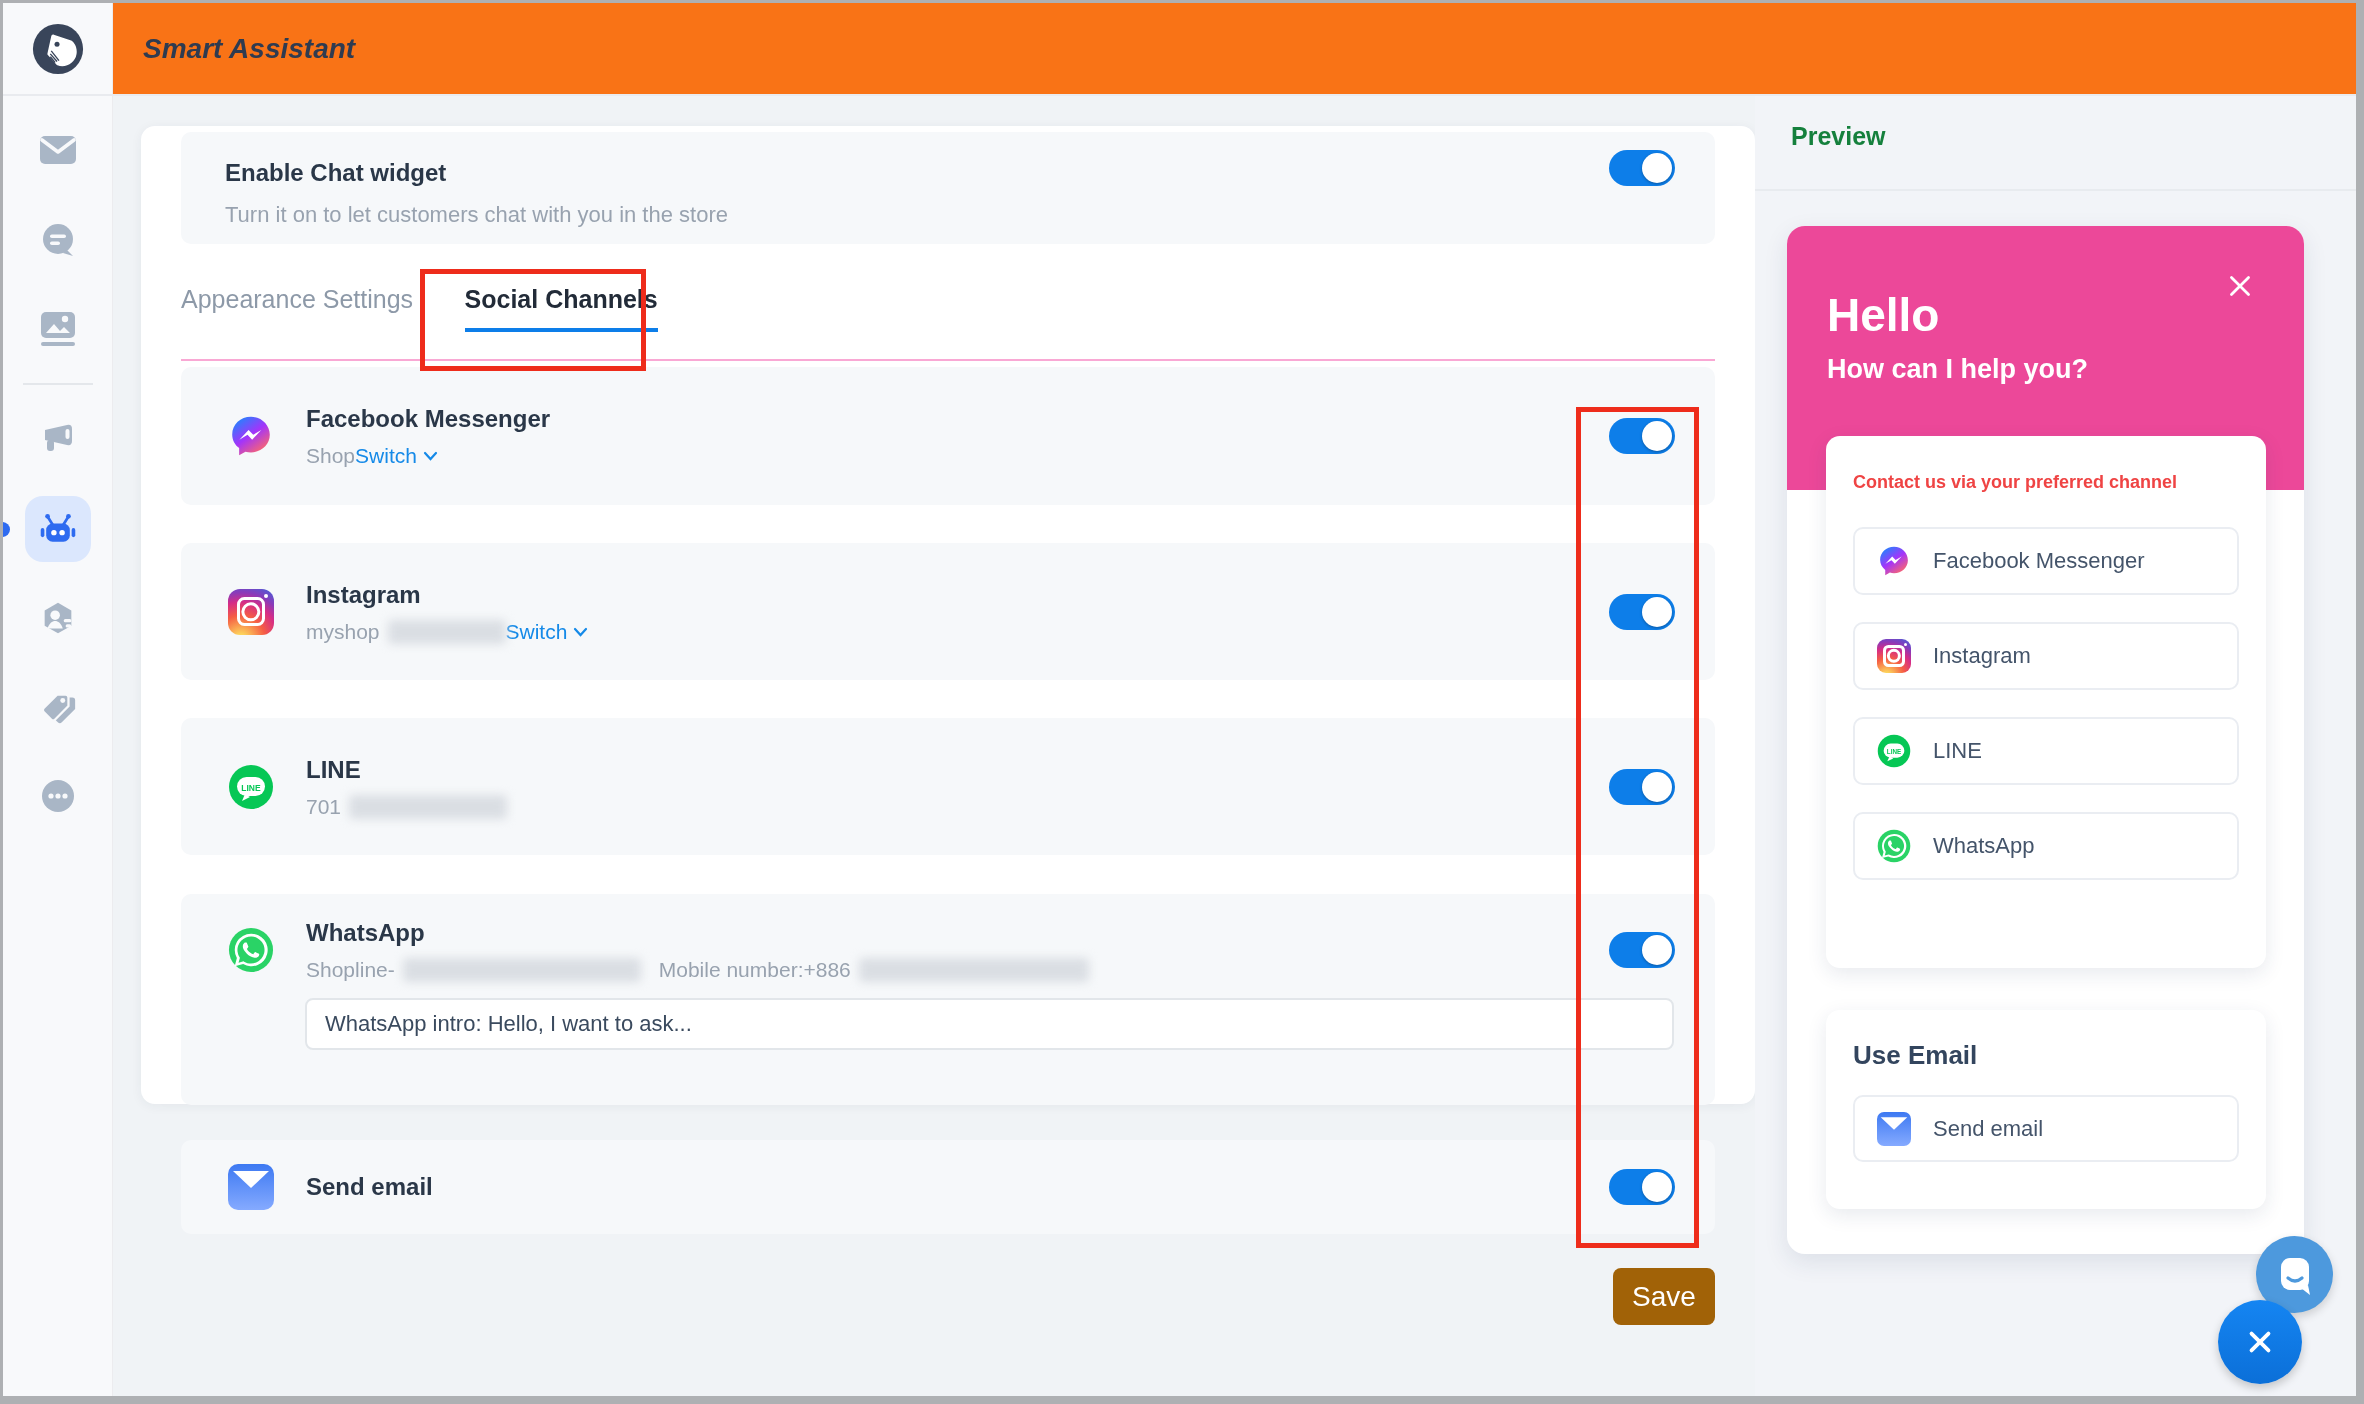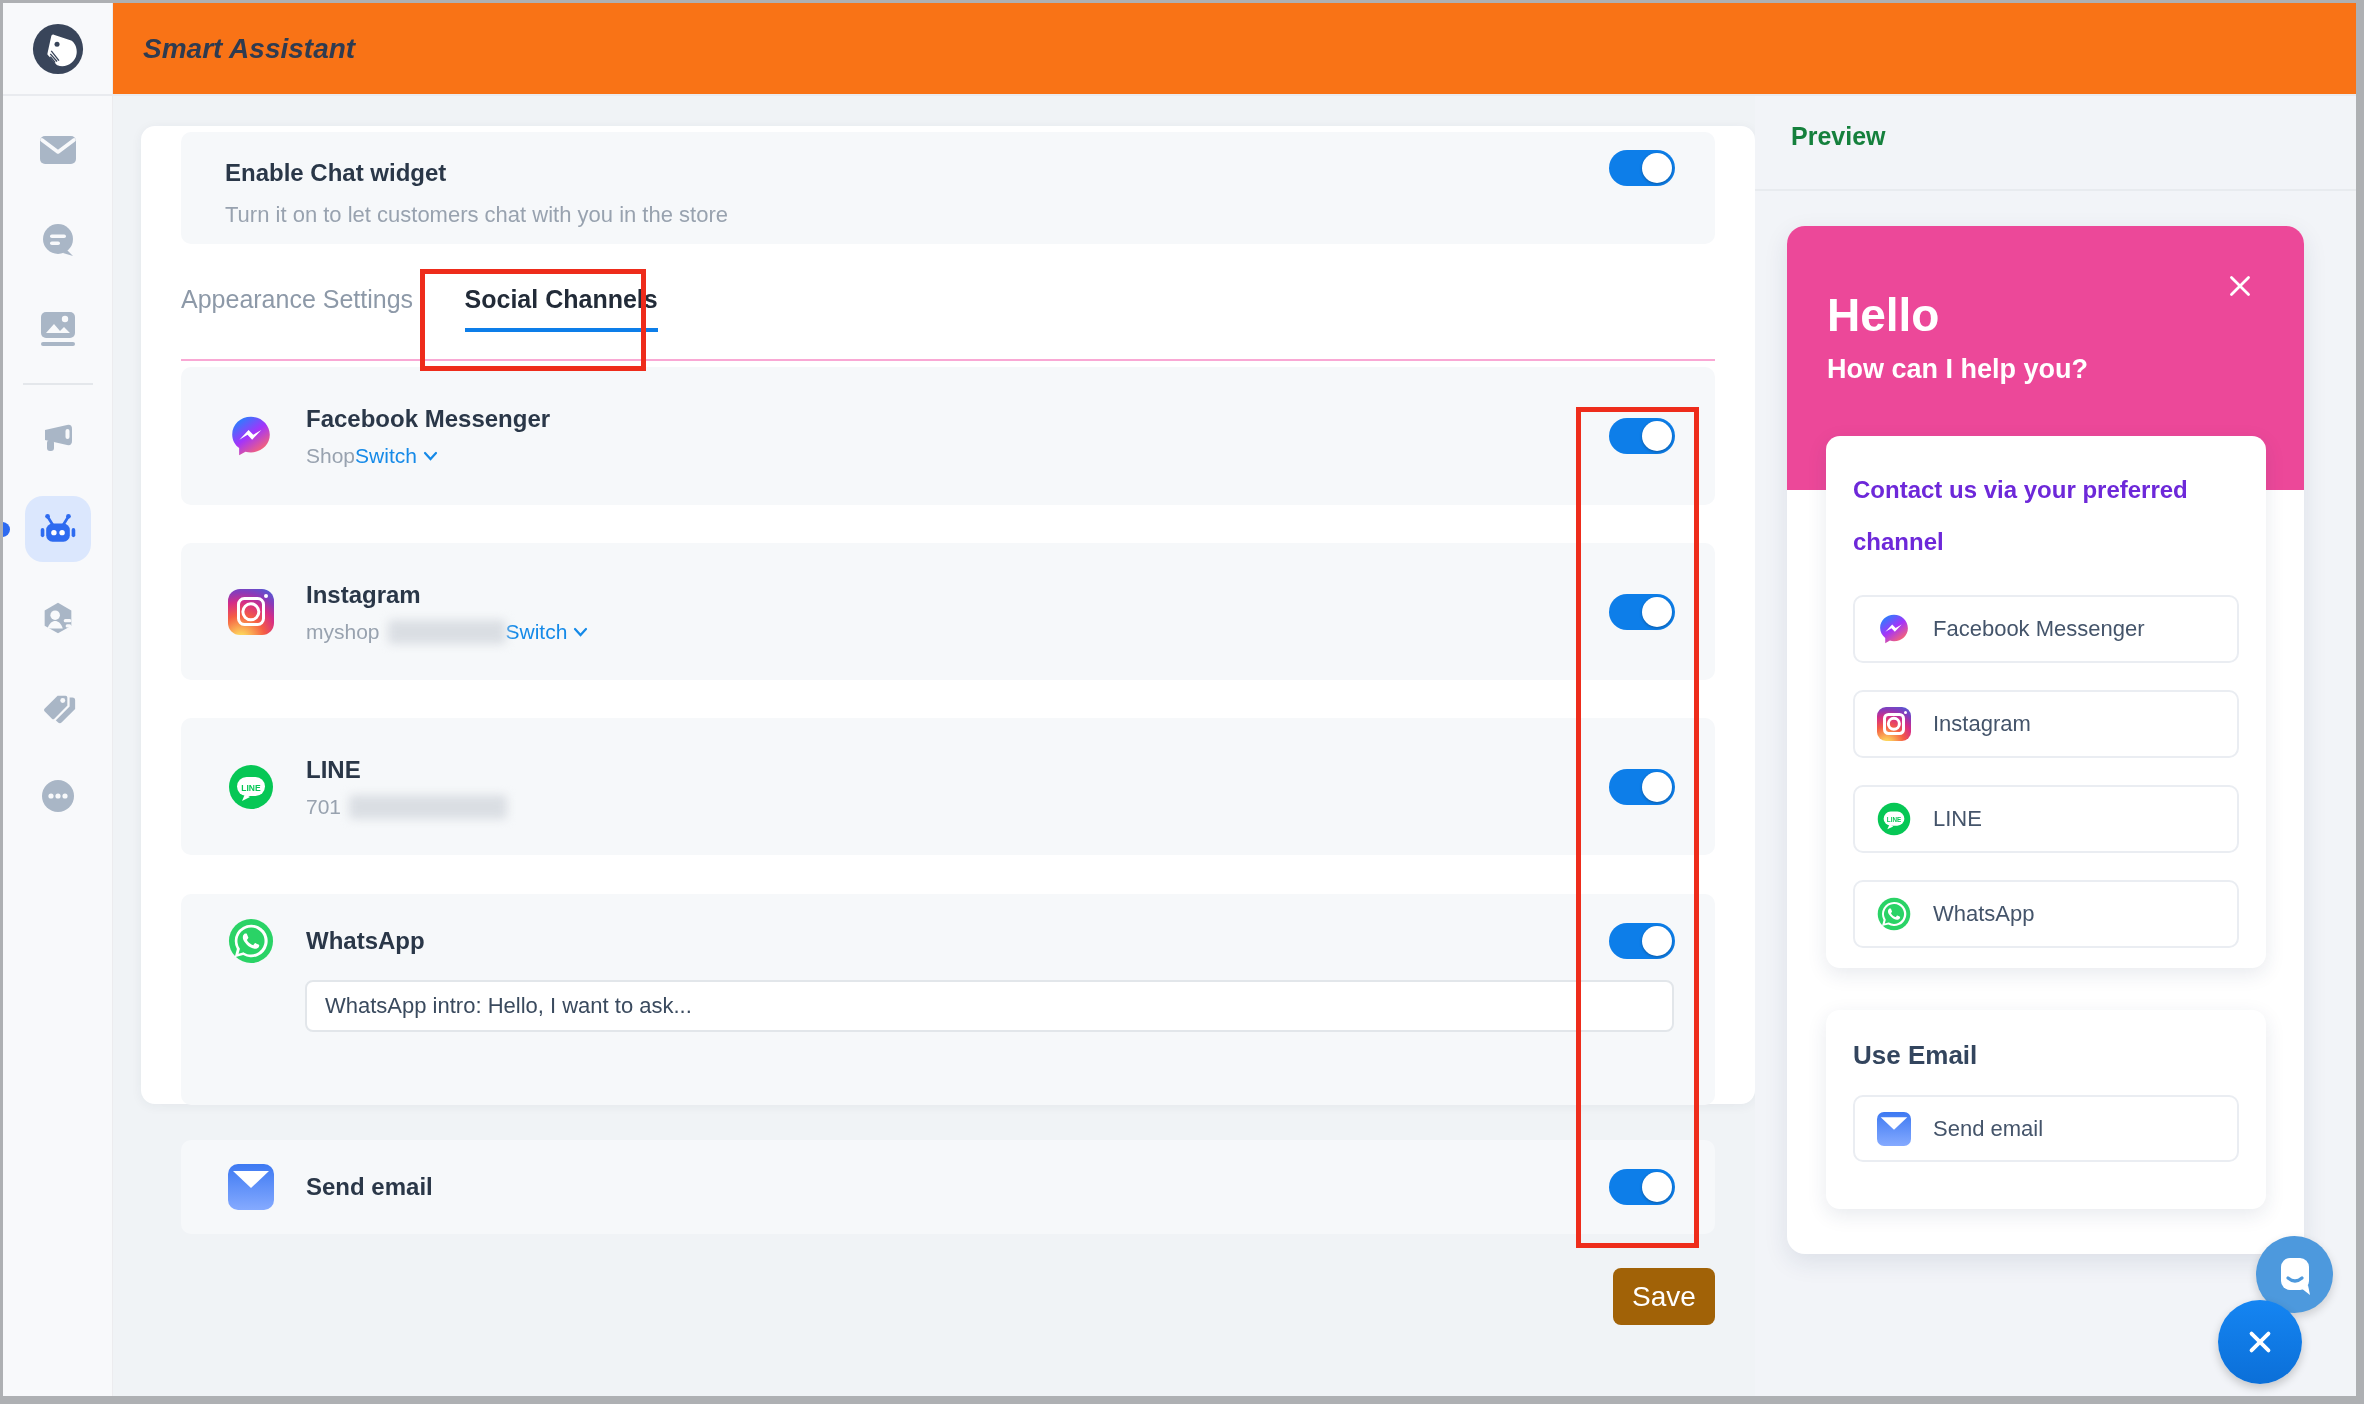--- a/index.html
+++ b/index.html
@@ -56,21 +56,21 @@
   
   .preview-panel{position:absolute;left:1752px;top:93px;width:604px;height:1305px;background:#f2f4f8;}
   .preview-head{height:95px;border-bottom:2px solid #e8ebef;padding:26px 0 0 36px;font-size:25px;font-weight:700;color:#15803d;}
   .widget{position:absolute;left:32px;top:130px;width:517px;height:1028px;background:#fff;border-radius:18px;box-shadow:0 8px 24px rgba(29,50,90,.10);}
   .widget-header{position:relative;height:264px;background:#ec4899;border-radius:18px 18px 0 0;}
   .widget-close{position:absolute;right:48px;top:44px;width:32px;height:32px;cursor:pointer;}
   .widget-hello{position:absolute;left:40px;top:62px;font-size:46px;font-weight:700;color:#fff;}
   .widget-sub{position:absolute;left:40px;top:128px;font-size:27px;font-weight:600;color:#fff;}
   .contact-card{position:absolute;left:39px;top:210px;width:440px;height:532px;background:#fff;border-radius:14px;
     box-shadow:0 6px 20px rgba(29,50,90,.10);padding:28px 27px;}
-  .contact-heading{font-size:24px;line-height:52px;font-weight:600;color:#6d28d9;width:370px;}
+  .contact-heading{font-size:18px;line-height:36px;font-weight:600;color:#ef4444;width:370px;}
   .pv-btn{display:flex;align-items:center;width:100%;height:68px;border:2px solid #eaedf2;border-radius:10px;background:#fff;
     padding-left:22px;margin-top:27px;cursor:pointer;}
   .pv-btn:first-of-type{margin-top:26px;}
   .pv-icon{width:34px;height:34px;flex:none;position:relative;}
   .pv-label{margin-left:22px;font-size:22px;color:#44546a;}
   .email-card{position:absolute;left:39px;top:784px;width:440px;height:199px;background:#fff;border-radius:14px;
     box-shadow:0 6px 20px rgba(29,50,90,.10);padding:30px 27px;}
   .email-heading{font-size:26px;font-weight:600;color:#33455e;}
   .email-card .pv-btn{margin-top:24px;height:67px;}
   
@@ -273,20 +273,26 @@
     <div class="channel-row row-wa">
       <div class="wa-top">
         <div class="ch-icon">
           <svg width="46" height="46" viewBox="0 0 24 24">
             <circle cx="12" cy="12" r="11.5" fill="#2ad366"></circle>
             <path fill="#fff" d="M12 3.5a8.5 8.5 0 0 0-7.37 12.71L3.5 20.5l4.42-1.16A8.5 8.5 0 1 0 12 3.5zm0 15.56c-1.28 0-2.52-.34-3.6-.98l-.26-.15-2.64.69.71-2.57-.17-.26A7.06 7.06 0 1 1 12 19.06zm3.88-5.26c-.21-.11-1.25-.62-1.44-.69-.2-.07-.34-.11-.48.1-.14.21-.54.69-.67.83-.12.15-.25.16-.46.05-.21-.1-.89-.33-1.7-1.04-.63-.56-1.05-1.25-1.18-1.46-.12-.21-.01-.33.1-.43.1-.1.21-.25.32-.37.1-.12.14-.21.21-.35.07-.15.04-.27-.02-.38-.05-.1-.47-1.13-.65-1.55-.17-.41-.34-.36-.47-.36h-.41c-.14 0-.37.05-.56.26-.19.21-.74.72-.74 1.76s.76 2.04.86 2.18c.1.15 1.49 2.27 3.6 3.18.5.22.9.35 1.2.44.5.16.96.14 1.33.09.4-.06 1.25-.51 1.42-1 .18-.5.18-.92.13-1-.05-.09-.2-.15-.41-.26z"></path>
           </svg>
         </div>
         <div class="ch-text">
           <div class="ch-name">WhatsApp</div>
+          <div class="ch-sub">
+            <span>Shopline-</span>
+            <span class="redact" style="width:238px"></span>
+            <span style="margin-left:18px">Mobile number:+886</span>
+            <span class="redact" style="width:230px"></span>
+          </div>
         </div>
         <div class="toggle row-toggle"></div>
       </div>
       <input class="wa-input" type="text" value="WhatsApp intro: Hello, I want to ask..." style="">
     </div>
 
     <div class="channel-row row-mail">
       <div class="ch-icon">
         <div class="mail-grad">
           <svg width="46" height="46" viewBox="0 0 46 46">

